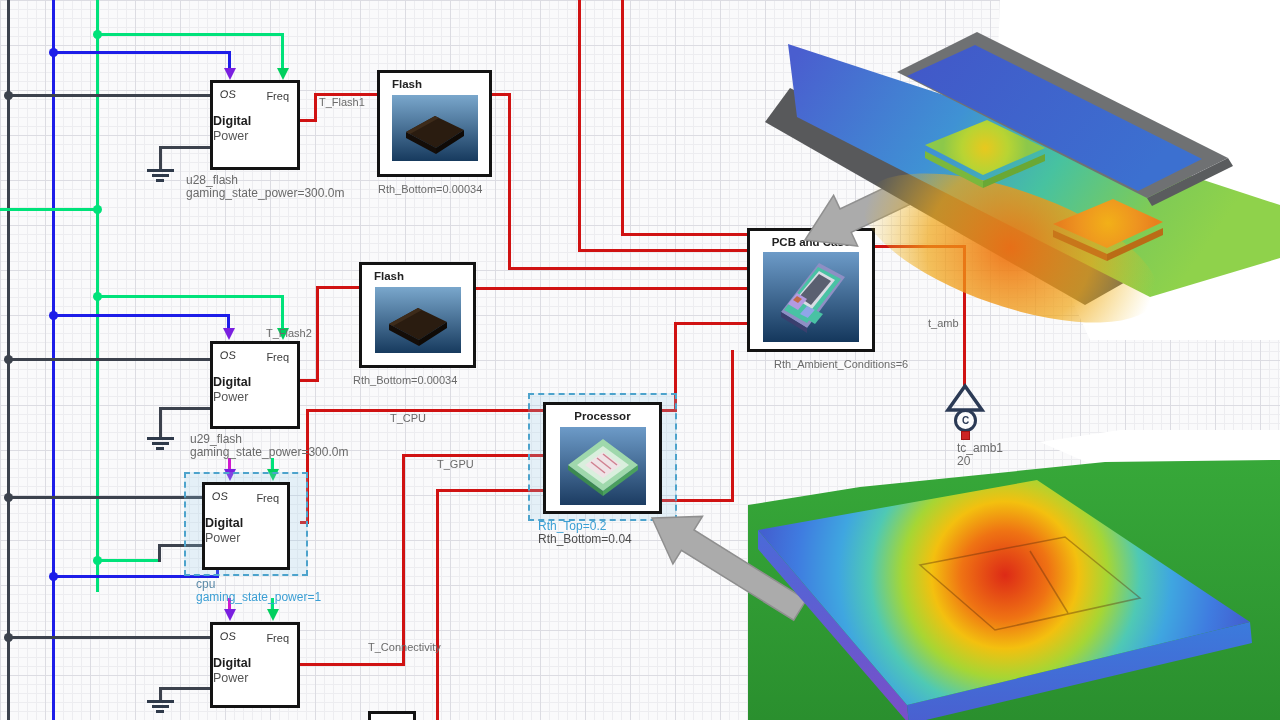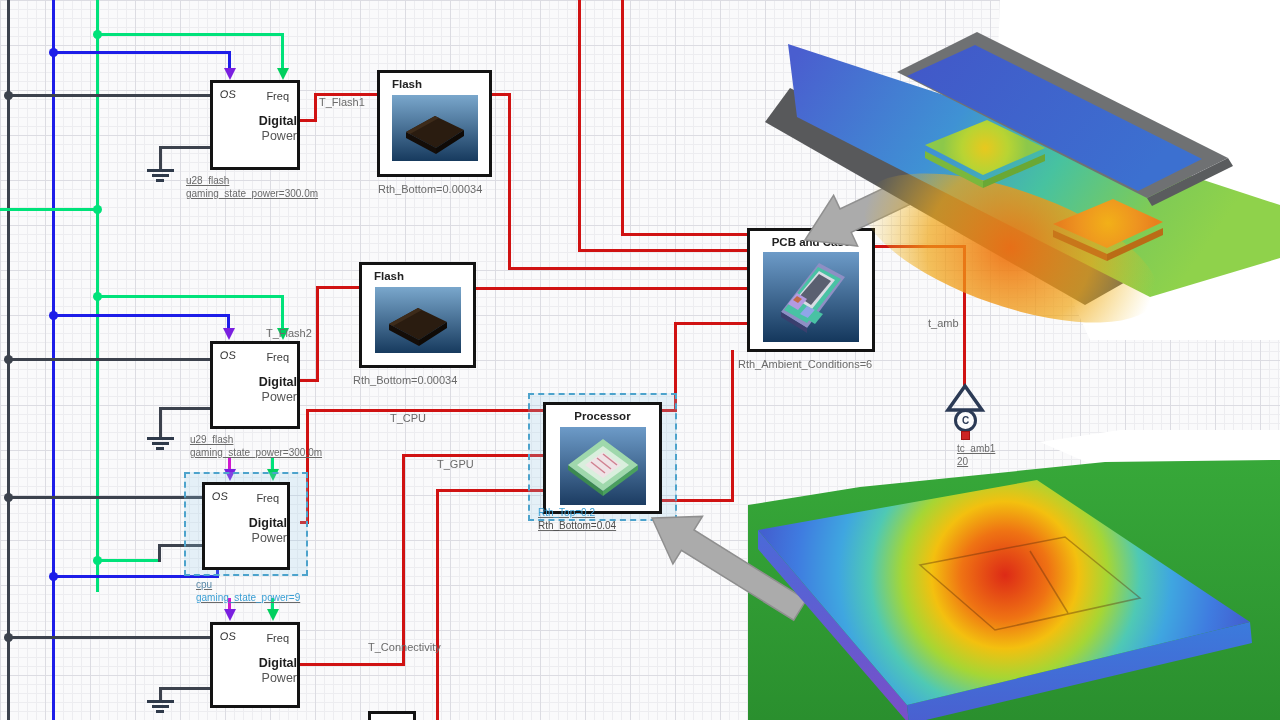--- a/index.html
+++ b/index.html
@@ -14,28 +14,28 @@
     background-size:45px 45px,45px 45px,9px 9px,9px 9px;}
   .wire{position:absolute;}
   .red{background:#d01212}.blue{background:#1d1de8}.green{background:#00e27a}.blk{background:#3c424d}.mag{background:#cf18cf}
   .dot{position:absolute;width:9px;height:9px;border-radius:50%;}
   .dgreen{background:#00e27a}.dblue{background:#1d1de8}.dblk{background:#3c424d}
   .ah-down{position:absolute;width:0;height:0;border-left:6px solid transparent;border-right:6px solid transparent;}
   .ah-violet{border-top:12px solid #7a1fe0}.ah-green{border-top:12px solid #00cf5e}
   .block{position:absolute;background:#fff;border:3px solid #131313;box-sizing:border-box;}
   .dp-os{position:absolute;left:7px;top:5px;font-size:11px;color:#3a3a3a;transform:skewX(-6deg);}
   .dp-freq{position:absolute;right:8px;top:7px;font-size:11px;color:#3a3a3a;}
-  .dp-center{position:absolute;left:0;right:0;top:31px;text-align:right;color:#2c2c2c;line-height:15px;font-size:12.5px;}
+  .dp-center{position:absolute;left:0;right:0;top:31px;text-align:left;color:#2c2c2c;line-height:15px;font-size:12.5px;}
   .dp-center .b{font-weight:bold;color:#1e1e1e}
   .dp-center .n{color:#555}
   .blocktitle{position:absolute;left:0;right:0;top:5px;text-align:center;font-size:11.5px;font-weight:600;color:#222;}
   .flashtitle{position:absolute;left:12px;top:5px;font-size:11.5px;font-weight:600;color:#222;}
   .imgwrap{position:absolute;}
   .netlabel{position:absolute;font-size:11px;color:#6a6a6a;white-space:nowrap;}
-  .reflabel{position:absolute;font-size:10px;color:#6a6a6a;white-space:nowrap;line-height:13px;text-decoration:underline;}
+  .reflabel{position:absolute;font-size:12px;color:#6a6a6a;white-space:nowrap;line-height:13px;}
   .bluelabel{color:#3b9fd4;}
   .sel{position:absolute;border:2px dashed #4da3cc;background:rgba(150,205,230,0.22);box-sizing:border-box;}
   .gndbar{position:absolute;height:3px;background:#2f3a4a;}
   svg{position:absolute;display:block;}
 </style>
 </head>
 <body>
 
 <div id="stage">
 
@@ -166,21 +166,21 @@
     <span>u29_flash</span><br><span>gaming_state_power=300.0m</span>
   </div>
 
   <div class="block" style="left:202px;top:482px;width:88px;height:88px">
     <span class="dp-os">OS</span>
     <span class="dp-freq">Freq</span>
     <div class="dp-center"><span class="b">Digital</span><br>
       <span class="n">Power</span></div>
   </div>
   <div class="reflabel" style="left:196px;top:578px">
-    <span style="color:#5b8aa8">cpu</span><br><span class="bluelabel">gaming_state_power=9</span>
+    <span style="color:#5b8aa8">cpu</span><br><span class="bluelabel">gaming_state_power=1</span>
   </div>
 
   <div class="block" style="left:210px;top:622px;width:90px;height:86px">
     <span class="dp-os">OS</span>
     <span class="dp-freq">Freq</span>
     <div class="dp-center"><span class="b">Digital</span><br>
       <span class="n">Power</span></div>
   </div>
 
   <div class="block" style="left:377px;top:70px;width:115px;height:107px">
@@ -233,21 +233,21 @@
       <polygon points="21,58 55,15 78,27 44,71" fill="#49c2a4"></polygon>
       <polygon points="33,47 56,19 72,28 49,57" fill="#d8dce4"></polygon>
       <polygon points="36,45 56,22 68,29 48,53" fill="#5a5f70"></polygon>
       <polygon points="25,52 34,41 44,47 35,58" fill="#b49ae0"></polygon>
       <polygon points="30,48 34,44 39,47 35,51" fill="#c06a48"></polygon>
       <polygon points="37,62 44,54 52,58 45,66" fill="#8fa6e8"></polygon>
       <polygon points="44,67 52,58 60,62 52,72" fill="#49c2a4"></polygon>
       <polygon points="18,60 44,76 44,81 18,65" fill="#3a3f6e"></polygon>
     </svg>
   </div>
-  <div class="netlabel" style="left:738px;top:358px">Rth_Ambient_Conditions=6</div>
+  <div class="netlabel" style="left:774px;top:358px">Rth_Ambient_Conditions=6</div>
 
   <div class="block" style="left:543px;top:402px;width:119px;height:112px">
     <span class="blocktitle">Processor</span>
     <svg class="imgwrap" style="left:14px;top:22px" width="86" height="78" viewBox="0 0 86 78">
       <defs>
           <linearGradient id="pc1" x1="0" y1="0" x2="0" y2="1">
             <stop offset="0" stop-color="#6d9bc8"></stop>
             <stop offset="1" stop-color="#1c3c62"></stop>
           </linearGradient>
         </defs>
@@ -255,21 +255,21 @@
       <polygon points="43,64 78,38 78,43 43,69" fill="#4aa05e"></polygon>
       <polygon points="8,38 43,64 43,69 8,43" fill="#3c8a50"></polygon>
       <polygon points="43,12 78,38 43,64 8,38" fill="#9fd8ac"></polygon>
       <polygon points="43,19 69,38 43,57 17,38" fill="#d9efdd"></polygon>
       <polygon points="43,25 61,38 43,51 25,38" fill="#efe3e6"></polygon>
       <line x1="37" y1="31" x2="51" y2="42" stroke="#d08090" stroke-width="1.5"></line>
       <line x1="43" y1="27" x2="57" y2="38" stroke="#d08090" stroke-width="1.5"></line>
       <line x1="31" y1="35" x2="45" y2="46" stroke="#d08090" stroke-width="1.5"></line>
     </svg>
   </div>
-  <div class="reflabel" style="left:538px;top:506px">
+  <div class="reflabel" style="left:538px;top:520px">
     <span class="bluelabel">Rth_Top=0.2</span><br><span style="color:#4c4c4c">Rth_Bottom=0.04</span>
   </div>
 
   <div class="block" style="left:368px;top:711px;width:48px;height:12px"></div>
 
   <div class="netlabel" style="left:319px;top:96px">T_Flash1</div>
   <div class="netlabel" style="left:266px;top:327px">T_Flash2</div>
   <div class="netlabel" style="left:390px;top:412px">T_CPU</div>
   <div class="netlabel" style="left:437px;top:458px">T_GPU</div>
   <div class="netlabel" style="left:368px;top:641px">T_Connectivity</div>

